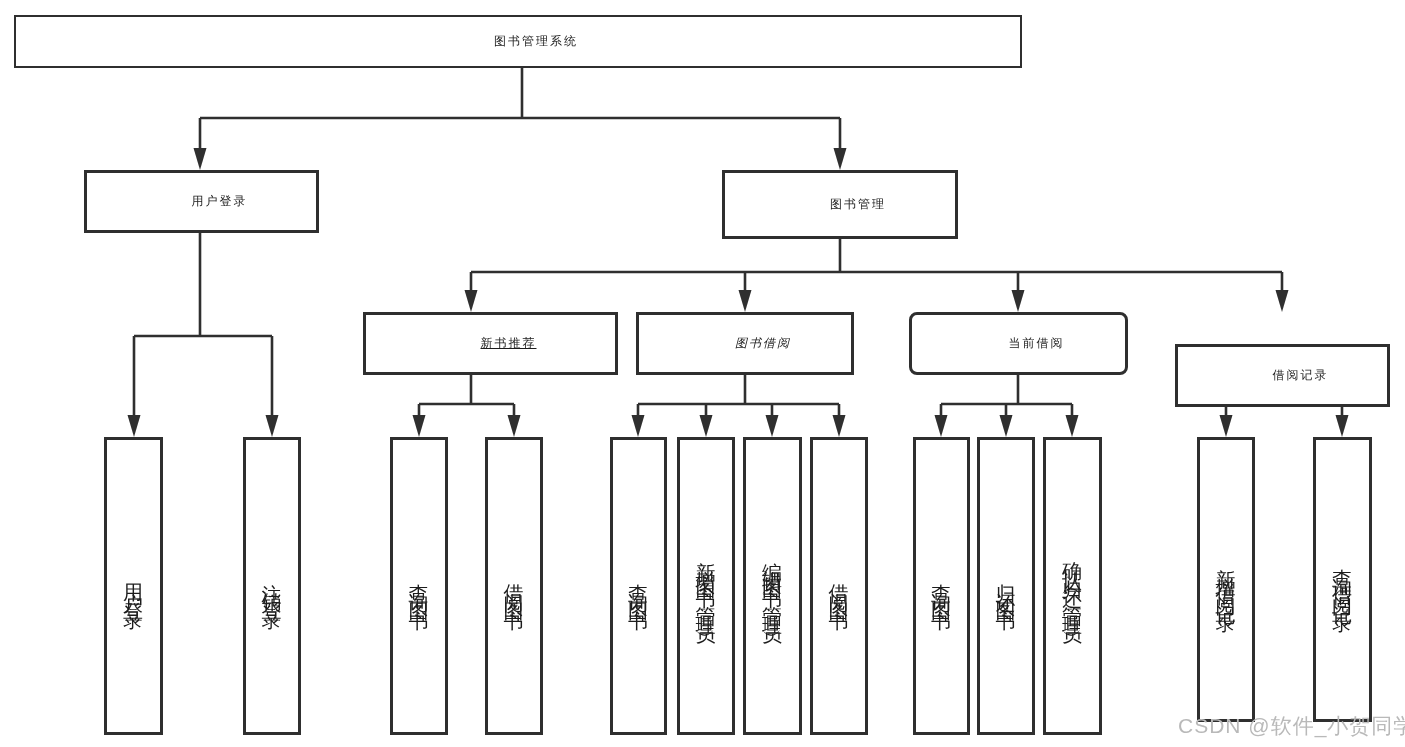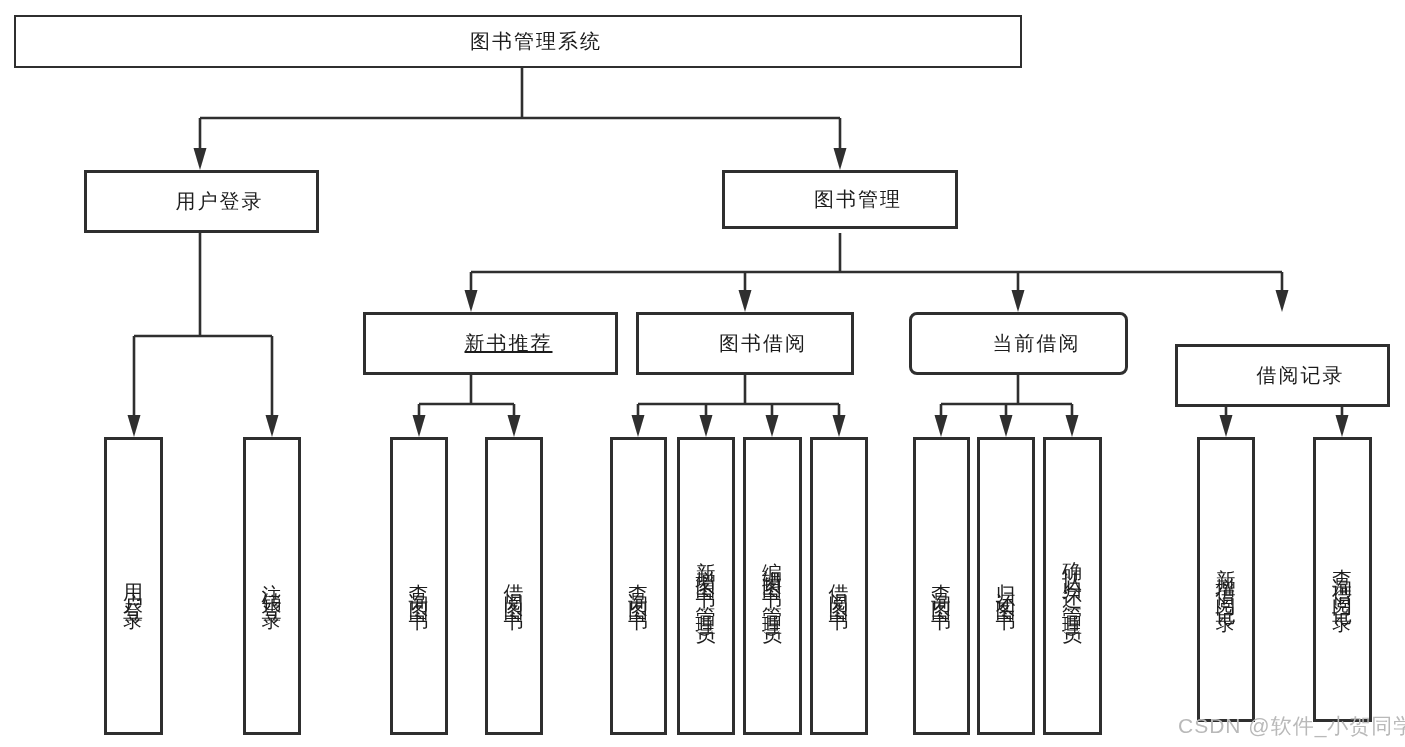--- a/index.html
+++ b/index.html
@@ -6,26 +6,26 @@
   body{font-family:"Liberation Sans",sans-serif;}
   .stage{
     position:relative;width:1405px;height:747px;background:#ffffff;overflow:hidden;
   }
   .stage svg{position:absolute;left:0;top:0;z-index:1;}
   .node,.vnode{
     position:absolute;z-index:2;background:#ffffff;border:3px solid #2f2f2f;
     box-sizing:border-box;display:flex;align-items:center;justify-content:center;
     color:#1c1c1c;
   }
-  .node{font-size:20px;letter-spacing:2px;padding-left:36px;}
+  .node{font-size:12px;letter-spacing:2px;padding-left:36px;}
   .n-root{left:14px;top:15px;width:1008px;height:53px;border-width:2px;}
   .n-userlogin{left:84px;top:170px;width:235px;height:63px;}
-  .n-bookmgmt{left:722px;top:170px;width:236px;height:59px;}
+  .n-bookmgmt{left:722px;top:170px;width:236px;height:69px;}
   .n-l3-1{left:363px;top:312px;width:255px;height:63px;text-decoration:underline;}
-  .n-l3-2{left:636px;top:312px;width:218px;height:63px;}
+  .n-l3-2{left:636px;top:312px;width:218px;height:63px;font-style:italic;}
   .n-l3-3{left:909px;top:312px;width:219px;height:63px;border-radius:8px;}
   .n-l3-4{left:1175px;top:312px;width:215px;height:63px;margin-top:32px;}
   .vnode span{
     writing-mode:vertical-rl;text-orientation:mixed;
     font-size:20px;letter-spacing:9px;line-height:1.1;white-space:nowrap;
   }
   .leaf-a1{left:104px;top:437px;width:59px;height:298px;}
   .leaf-a2{left:243px;top:437px;width:58px;height:298px;}
   .leaf-b1{left:390px;top:437px;width:58px;height:298px;}
   .leaf-b2{left:485px;top:437px;width:58px;height:298px;}

